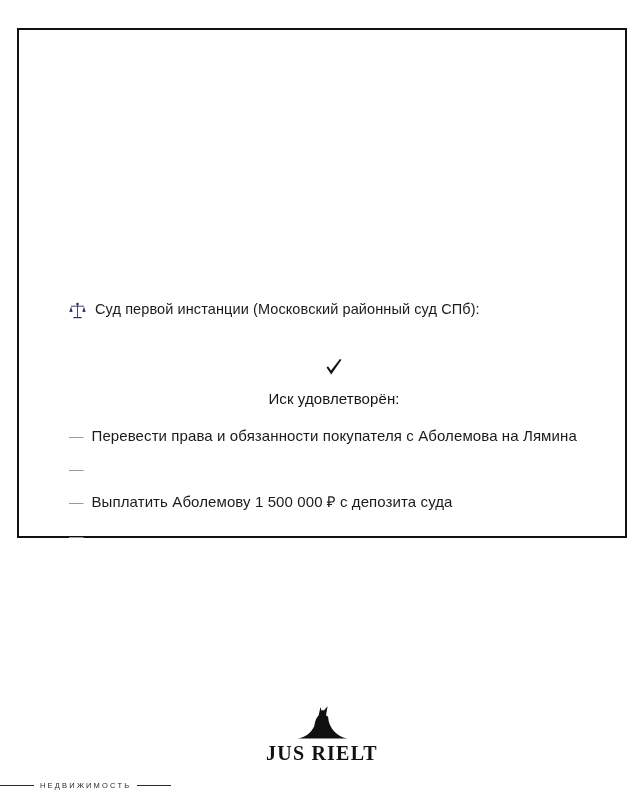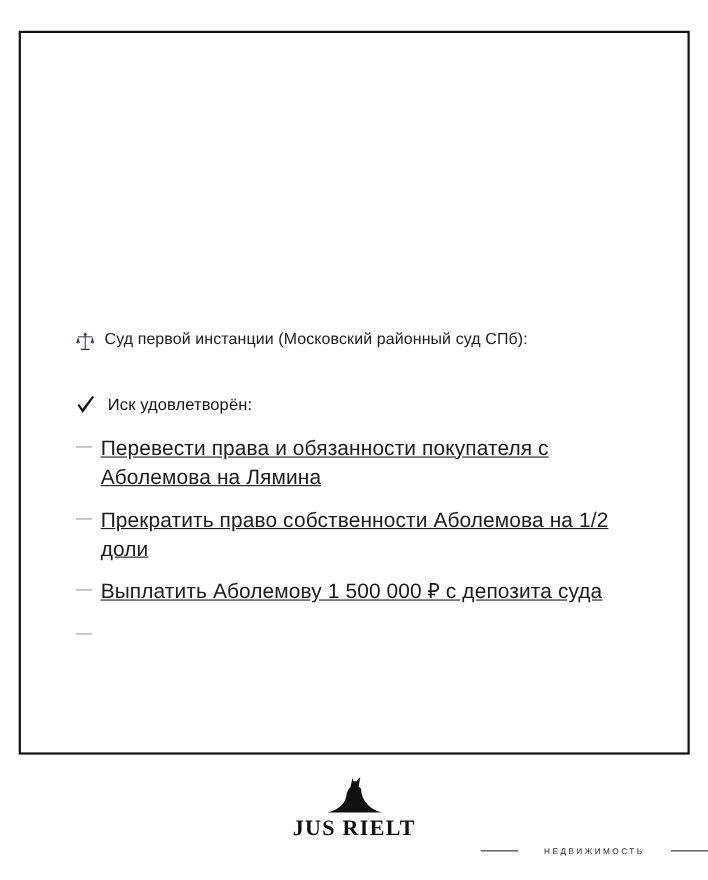--- a/index.html
+++ b/index.html
@@ -19,21 +19,21 @@
     width: 644px;
     height: 800px;
     box-sizing: border-box;
     background: #ffffff;
   }
   .card {
     position: absolute;
     left: 17px;
     top: 28px;
     width: 610px;
-    height: 658px;
+    height: 510px;
     box-sizing: border-box;
     border: 2px solid #111111;
     background: #ffffff;
   }
   .content {
     position: absolute;
     left: 50px;
     top: 270px;
     width: 530px;
   }
@@ -50,23 +50,24 @@
     margin-top: 1px;
   }
   .heading-text {
     font-size: 14.5px;
     line-height: 1.3;
     color: #1b1b1b;
     letter-spacing: 0.1px;
   }
   .verdict-row {
     display: flex;
-    align-items: flex-end;
+    align-items: center;
     gap: 11px;
     margin-bottom: 17px;
+    flex-direction: column;
   }
   .check-icon {
     width: 18px;
     height: 20px;
     flex: 0 0 auto;
     margin-top: -1px;
   }
   .verdict-text {
     font-size: 15px;
     line-height: 1.3;
@@ -84,26 +85,25 @@
     gap: 8px;
     margin-bottom: 13px;
   }
   .dash {
     flex: 0 0 auto;
     color: #9a9a9a;
     font-size: 14.5px;
     line-height: 1.38;
   }
   .item-text {
-    font-size: 19px;
+    font-size: 15px;
     line-height: 1.38;
     color: #1b1b1b;
     letter-spacing: 0.1px;
     max-width: 505px;
-    text-decoration: underline;
   }
   .logo-block {
     position: absolute;
     left: 0;
     top: 704px;
     width: 644px;
     text-align: center;
   }
   .cat-icon {
     display: block;
@@ -114,23 +114,23 @@
   .logo-name {
     font-family: "Liberation Serif", serif;
     font-size: 20px;
     letter-spacing: 1.2px;
     color: #111111;
     font-weight: 700;
   }
   .logo-sub-wrap {
     display: flex;
     align-items: center;
-    justify-content: flex-end;
-    gap: 24px;
-    margin-top: 4px;
+    justify-content: flex-start;
+    gap: 6px;
+    margin-top: 16px;
   }
   .logo-rule {
     width: 34px;
     height: 1px;
     background: #2a2a2a;
   }
   .logo-sub {
     font-size: 7.5px;
     letter-spacing: 2.2px;
     color: #2a2a2a;
@@ -172,21 +172,20 @@
         <span class="verdict-text">Иск удовлетворён:</span>
       </div>
 
       <ul class="items">
         <li>
           <span class="dash">—</span>
           <span class="item-text">Перевести права и обязанности покупателя с Аболемова на Лямина</span>
         </li>
         <li>
           <span class="dash">—</span>
-          <span class="item-text">Прекратить право собственности Аболемова на 1/2 доли</span>
         </li>
         <li>
           <span class="dash">—</span>
           <span class="item-text">Выплатить Аболемову 1 500 000 ₽ с депозита суда</span>
         </li>
         <li>
           <span class="dash">—</span>
         </li>
       </ul>
 

